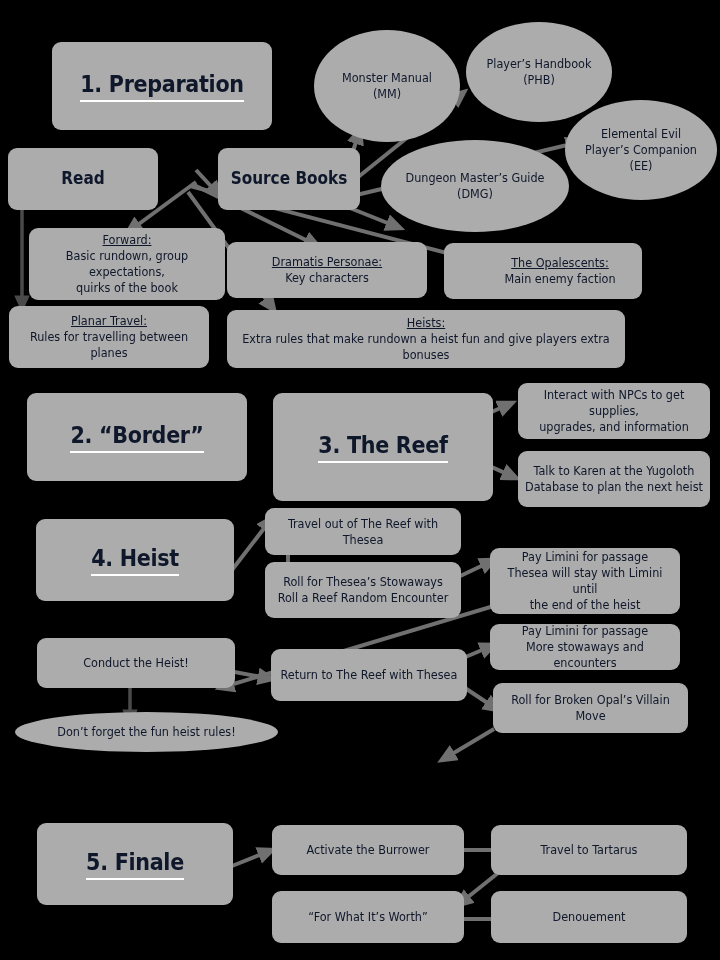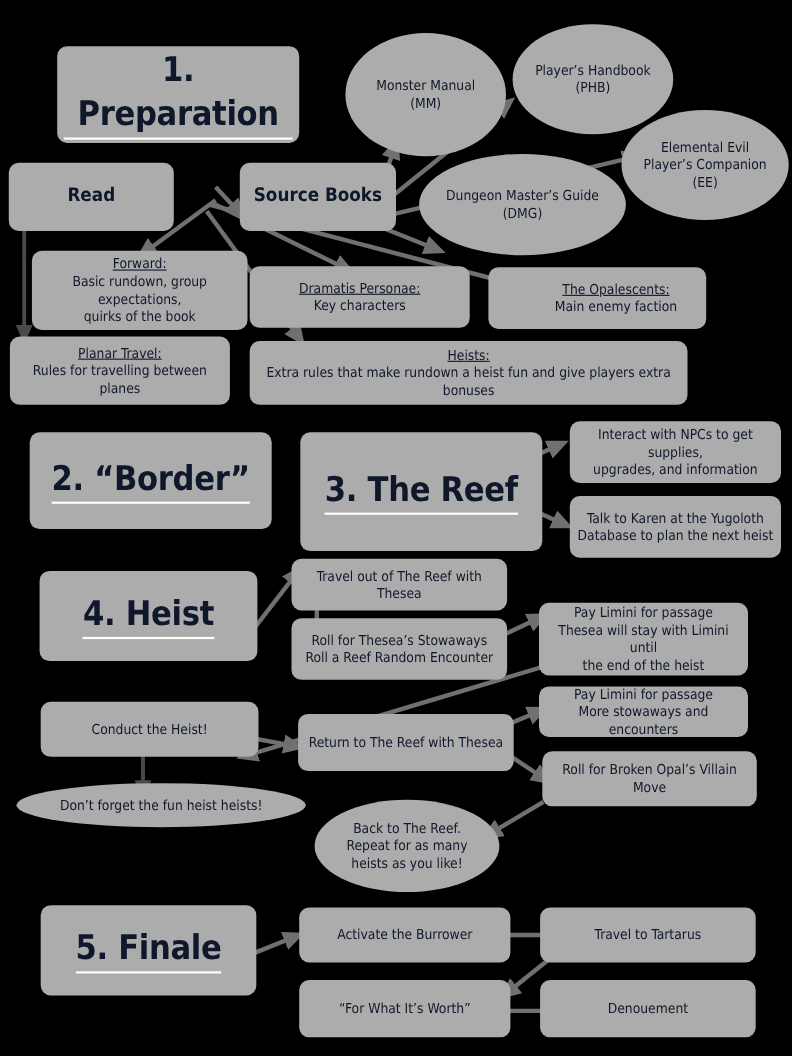--- a/index.html
+++ b/index.html
@@ -37,21 +37,21 @@
     padding: 2px 6px;
   }
   .rect {
     border-radius: 9px;
   }
   .ellipse {
     border-radius: 50%;
   }
   .header {
     font-weight: bold;
-    font-size: 31px;
+    font-size: 23px;
     letter-spacing: -0.3px;
   }
   .header .label-inner {
     border-bottom: 2px solid #ffffff;
     padding-bottom: 1px;
     display: inline-block;
   }
   .plain {
     font-size: 12.5px;
   }
@@ -257,30 +257,23 @@
 
   <div class="node rect plain" style="left:271px; top:649px; width:196px; height:52px;">
     <span>Return to The Reef with Thesea</span>
   </div>
 
   <div class="node rect plain" style="left:493px; top:683px; width:195px; height:50px;">
     <span>Roll for Broken Opal’s Villain Move</span>
   </div>
 
   <div class="node ellipse plain" style="left:15px; top:712px; width:263px; height:40px;">
-    <span>Don’t forget the fun heist heists!</span>
-  </div>
-
-  <div class="node ellipse plain" style="left:286px; top:727px; width:168px; height:84px;">
-    <span class="stack">
-      <span>Back to The Reef.</span>
-      <span>Repeat for as many</span>
-      <span>heists as you like!</span>
-    </span>
-  </div>
+    <span>Don’t forget the fun heist rules!</span>
+  </div>
+
 
   <div class="node rect header" style="left:37px; top:823px; width:196px; height:82px;">
     <span class="label-inner">5. Finale</span>
   </div>
 
   <div class="node rect plain" style="left:272px; top:825px; width:192px; height:50px;">
     <span>Activate the Burrower</span>
   </div>
 
   <div class="node rect plain" style="left:491px; top:825px; width:196px; height:50px;">

